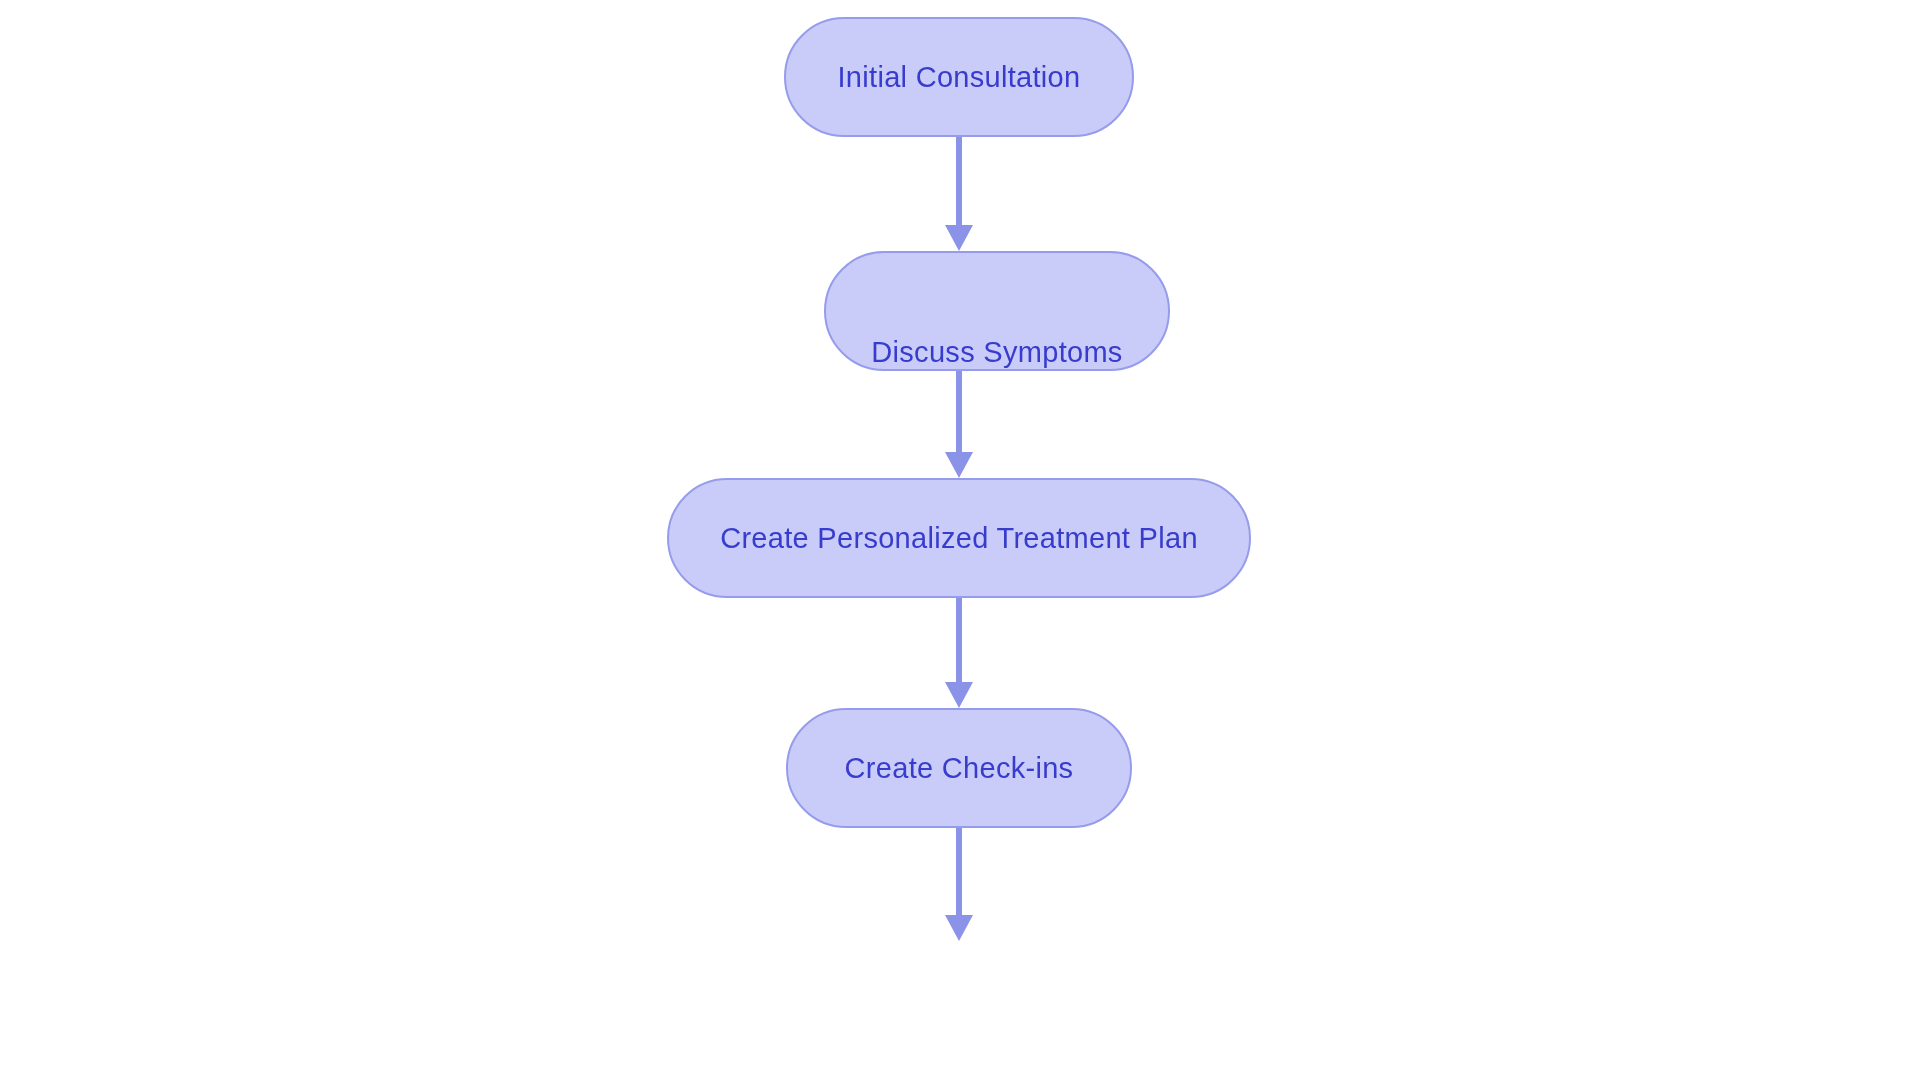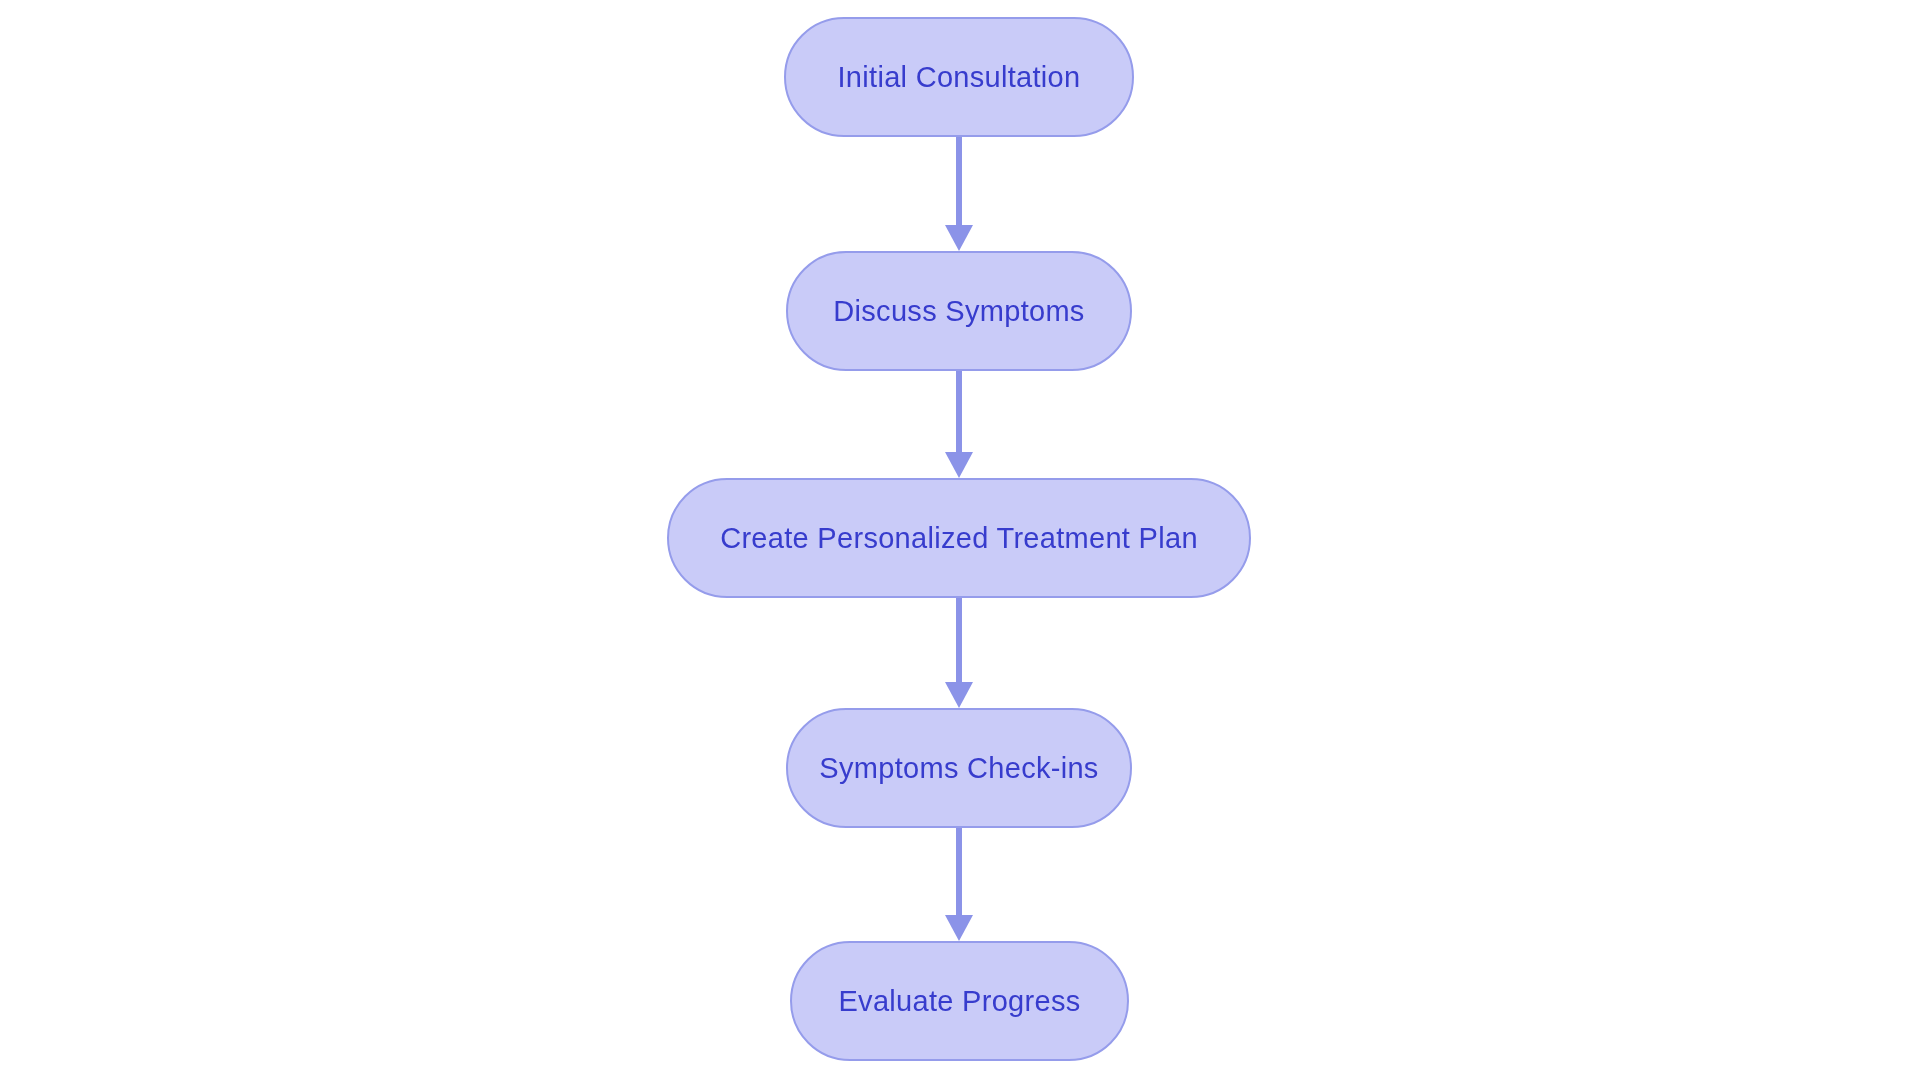--- a/index.html
+++ b/index.html
@@ -34,21 +34,21 @@
     justify-content: center;
   }
   .node .node-label {
     font-size: 29px;
     font-weight: 400;
     color: var(--text-color);
     white-space: nowrap;
     letter-spacing: 0.3px;
   }
   .node-1 { left: 784px; top: 17px;  width: 350px; }
-  .node-2 { left: 786px; top: 251px; width: 346px; }
+  .node-2 { left: 824px; top: 251px; width: 346px; align-items: flex-end; }
   .node-3 { left: 667px; top: 478px; width: 584px; text-align: center; }
   .node-4 { left: 786px; top: 708px; width: 346px; }
   .node-5 { left: 790px; top: 941px; width: 339px; }
 
   .edge {
     position: absolute;
     left: 945px;            
     width: 28px;
     display: flex;
     flex-direction: column;
@@ -97,25 +97,22 @@
   <div class="node node-3">
     <span class="node-label">Create Personalized Treatment Plan</span>
   </div>
 
   <div class="edge edge-3">
     <div class="edge-line"></div>
     <div class="edge-head"></div>
   </div>
 
   <div class="node node-4">
-    <span class="node-label">Symptoms Check-ins</span>
+    <span class="node-label">Create Check-ins</span>
   </div>
 
   <div class="edge edge-4">
     <div class="edge-line"></div>
     <div class="edge-head"></div>
   </div>
 
-  <div class="node node-5">
-    <span class="node-label">Evaluate Progress</span>
-  </div>
 
 </div>
 
 </body></html>

